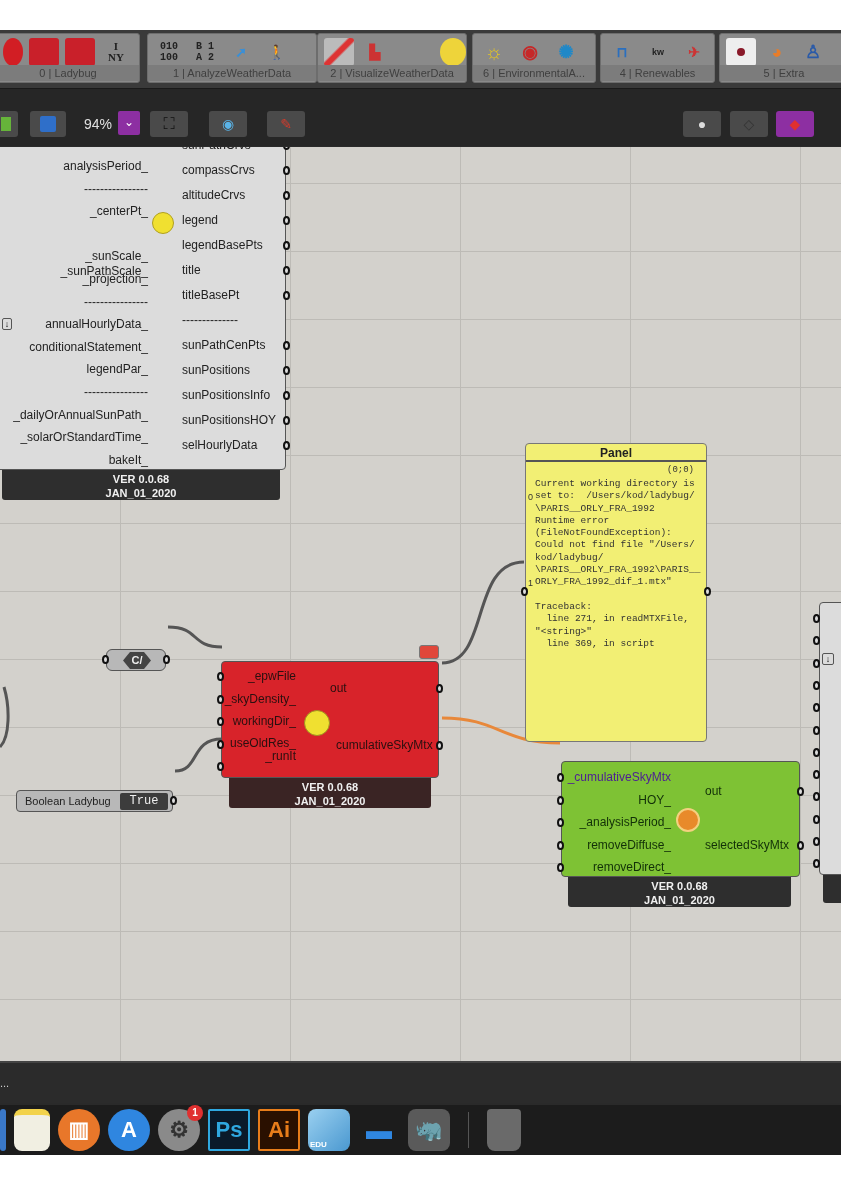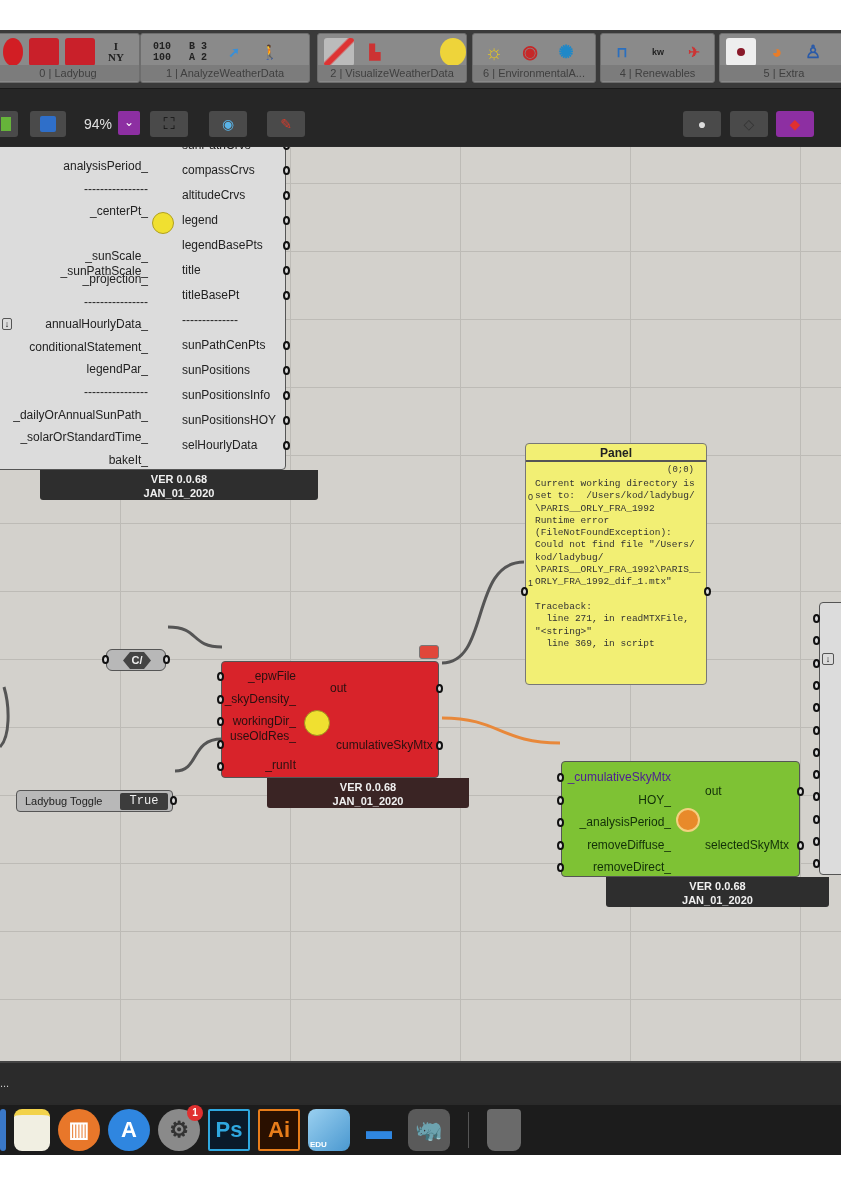--- a/index.html
+++ b/index.html
@@ -21,21 +21,21 @@
   .zoom-dd { position: absolute; left: 118px; top: 22px; width: 22px; height: 24px; background: #8d2fa2; color: #fff; border-radius: 2px; text-align: center; line-height: 22px; font-size: 12px; }
 
   
   .canvas { position: absolute; left: 0; top: 117px; width: 841px; height: 914px; background-color: #d3d1cc;
             background-image: linear-gradient(#bdbbb6 1px, transparent 1px), linear-gradient(90deg, #bdbbb6 1px, transparent 1px);
             background-size: 170px 68px; background-position: 120px 36px; overflow: hidden; }
 
   .node { position: absolute; border: 1px solid #555; border-radius: 4px; }
   .grip-in, .grip-out { position: absolute; width: 7px; height: 9px; border: 2px solid #111; background: #ddd; border-radius: 50%; }
   .lbl { position: absolute; font-size: 12px; color: #222; white-space: nowrap; }
-  .ver { position: absolute; background: #2e2e2e; color: #f0f0f0; font-size: 11px; font-weight: bold; text-align: center; line-height: 14px; padding-top: 2px; border-radius: 0 0 3px 3px; margin-left: 38px; }
+  .ver { position: absolute; background: #2e2e2e; color: #f0f0f0; font-size: 11px; font-weight: bold; text-align: center; line-height: 14px; padding-top: 2px; border-radius: 0 0 3px 3px; }
 
   .panel-text { position: absolute; left: 9px; top: 34px; font-family: "Liberation Mono", monospace; font-size: 9.5px; line-height: 12.3px; color: #333; white-space: pre; }
 
   
   .status { position: absolute; left: 0; top: 1031px; width: 841px; height: 42px; background: #2b2b2b; border-top: 2px solid #444; color:#ccc; font-size: 11px; }
   .dock { position: absolute; left: 0; top: 1075px; width: 841px; height: 50px; background: #1c1c1c; display:flex; align-items:center; gap: 8px; padding-left: 12px; }
   .dock-item { width: 42px; height: 42px; border-radius: 8px; display:flex; align-items:center; justify-content:center; font-size: 22px; font-weight:bold; position: relative; }
   .badge { position:absolute; right:-3px; top:-4px; width:16px; height:16px; border-radius:50%; background:#e03030; color:#fff; font-size:10px; text-align:center; line-height:16px; }
 </style>
 </head>
@@ -49,28 +49,28 @@
         <div class="ic" style="background:#d21e24;border-radius:50%;width:20px;"></div>
         <div class="ic" style="background:#c9202a;"></div>
         <div class="ic" style="background:#c9202a;"></div>
         <div class="ic" style="flex-direction:column;font-family:'Liberation Serif',serif;font-size:11px;line-height:11px;color:#222;">
             <span>I</span>
             <span>NY</span>
           </div>
       </div>
       <div class="tab-label">0 | Ladybug</div>
     </div>
-    <div class="tab-group" style="left:140px;width:170px;">
+    <div class="tab-group" style="left:147px;width:170px;">
       <div class="icons">
         <div class="ic" style="flex-direction:column;font-family:'Liberation Mono',monospace;font-size:10px;line-height:11px;color:#222;">
             <span>010</span>
             <span>100</span>
           </div>
         <div class="ic" style="flex-direction:column;font-family:'Liberation Mono',monospace;font-size:10px;line-height:11px;color:#222;">
-            <span>B 3</span>
+            <span>B 1</span>
             <span>A 2</span>
           </div>
         <div class="ic" style="color:#3a8fd6;">➚</div>
         <div class="ic" style="color:#222;">🚶</div>
       </div>
       <div class="tab-label">1 | AnalyzeWeatherData</div>
     </div>
     <div class="tab-group" style="left:317px;width:150px;">
       <div class="icons">
         <div class="ic" style="background:linear-gradient(135deg,#bbb 40%,#d33 45%,#d33 55%,#bbb 60%);"></div>
@@ -193,21 +193,21 @@
           <div class="grip-out" style="top: 303px; right: -5px;"></div>
         </div>
       <div style="position:absolute;left:157px;top:74px;width:22px;height:22px;border-radius:50%;background:#f0e030;border:1px solid #b0a020;"></div>
     </div>
     <div style="position:absolute;left:2px;top:171px;width:10px;height:12px;border:1px solid #555;border-radius:2px;font-size:9px;line-height:10px;text-align:center;">↓</div>
     <div class="ver" style="left:2px;top:323px;width:278px;height:30px;">
       <div>VER 0.0.68</div>
       <div>JAN_01_2020</div>
     </div>
 
-    <div class="node" style="left:525px;top:296px;width:182px;height:242px;background:#f2ef74;border-color:#777;">
+    <div class="node" style="left:525px;top:296px;width:182px;height:299px;background:#f2ef74;border-color:#777;">
       <div style="height:18px;text-align:center;font-size:12px;font-weight:bold;color:#222;line-height:18px;border-bottom:2px solid #555;">Panel</div>
       <div style="position:absolute;right:12px;top:21px;font-size:9px;color:#333;font-family:'Liberation Mono',monospace;">(0;0)</div>
       <div class="panel-text">Current working directory is
 set to:  /Users/kod/ladybug/
 \PARIS__ORLY_FRA_1992
 Runtime error
 (FileNotFoundException):
 Could not find file "/Users/
 kod/ladybug/
 \PARIS__ORLY_FRA_1992\PARIS__
@@ -223,37 +223,37 @@
       <div class="grip-out" style="right:-5px;top:143px;"></div>
     </div>
 
     <div style="position:absolute;left:106px;top:502px;width:60px;height:22px;background:#b8b8b8;border:1px solid #555;border-radius:6px;">
       <div style="position:absolute;left:16px;top:2px;width:28px;height:17px;background:#444;color:#eee;font-size:11px;font-weight:bold;text-align:center;line-height:17px;clip-path:polygon(25% 0,75% 0,100% 50%,75% 100%,25% 100%,0 50%);">C/</div>
       <div class="grip-in" style="left:-5px;top:5px;"></div>
       <div class="grip-out" style="right:-5px;top:5px;"></div>
     </div>
 
     <div style="position:absolute;left:16px;top:643px;width:157px;height:22px;background:#b8b8b8;border:1px solid #555;border-radius:4px;">
-      <span style="position:absolute;left:8px;top:4px;font-size:11px;color:#222;">Ladybug Toggle</span>
+      <span style="position:absolute;left:8px;top:4px;font-size:11px;color:#222;">Boolean Ladybug</span>
       <span style="position:absolute;left:103px;top:2px;width:48px;height:17px;background:#3c3c3c;color:#eee;font-family:'Liberation Mono',monospace;font-size:12px;text-align:center;line-height:17px;border-radius:2px;">True</span>
       <div class="grip-out" style="right:-5px;top:5px;"></div>
     </div>
 
     <div style="position:absolute;left:419px;top:498px;width:20px;height:14px;background:#e0473a;border:1px solid #777;border-radius:3px;"></div>
     <div class="node" style="left:221px;top:514px;width:218px;height:117px;background:#d8232a;">
       <div id="sky-in">
           <div class="lbl" style="top: 7px; right: 142px; text-align: right; color: rgb(42, 16, 16);">_epwFile</div>
           <div class="grip-in" style="top: 10px; left: -5px;"></div>
           <div class="lbl" style="top: 29.5px; right: 142px; text-align: right; color: rgb(42, 16, 16);">_skyDensity_</div>
           <div class="grip-in" style="top: 32.5px; left: -5px;"></div>
           <div class="lbl" style="top: 52px; right: 142px; text-align: right; color: rgb(42, 16, 16);">workingDir_</div>
           <div class="grip-in" style="top: 55px; left: -5px;"></div>
-          <div class="lbl" style="top: 67px; right: 142px; text-align: right; color: rgb(42, 16, 16);">useOldRes_</div>
+          <div class="lbl" style="top: 74px; right: 142px; text-align: right; color: rgb(42, 16, 16);">useOldRes_</div>
           <div class="grip-in" style="top: 77.5px; left: -5px;"></div>
-          <div class="lbl" style="top: 96px; right: 142px; text-align: right; color: rgb(42, 16, 16);">_runIt</div>
+          <div class="lbl" style="top: 87px; right: 142px; text-align: right; color: rgb(42, 16, 16);">_runIt</div>
           <div class="grip-in" style="top: 100px; left: -5px;"></div>
         </div>
       <div id="sky-out">
           <div class="lbl" style="left: 108px; top: 19px; color: rgb(42, 16, 16);">out</div>
           <div class="grip-out" style="right: -5px; top: 22px;"></div>
           <div class="lbl" style="left: 114px; top: 76px; color: rgb(42, 16, 16); text-align: center;">cumulativeSkyMtx</div>
           <div class="grip-out" style="right: -5px; top: 79px;"></div>
         </div>
       <div style="position:absolute;left:82px;top:48px;width:26px;height:26px;border-radius:50%;background:#f0e030;border:1px solid #a09020;"></div>
     </div>

